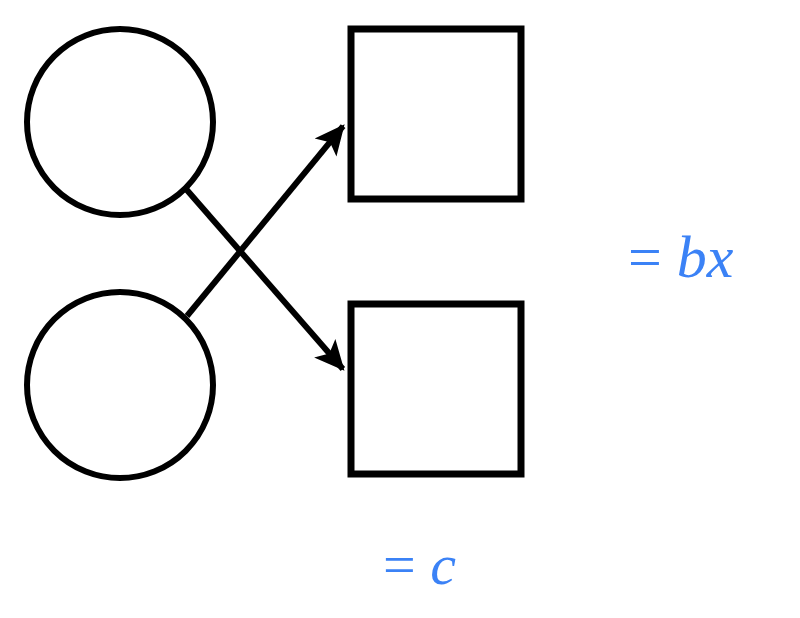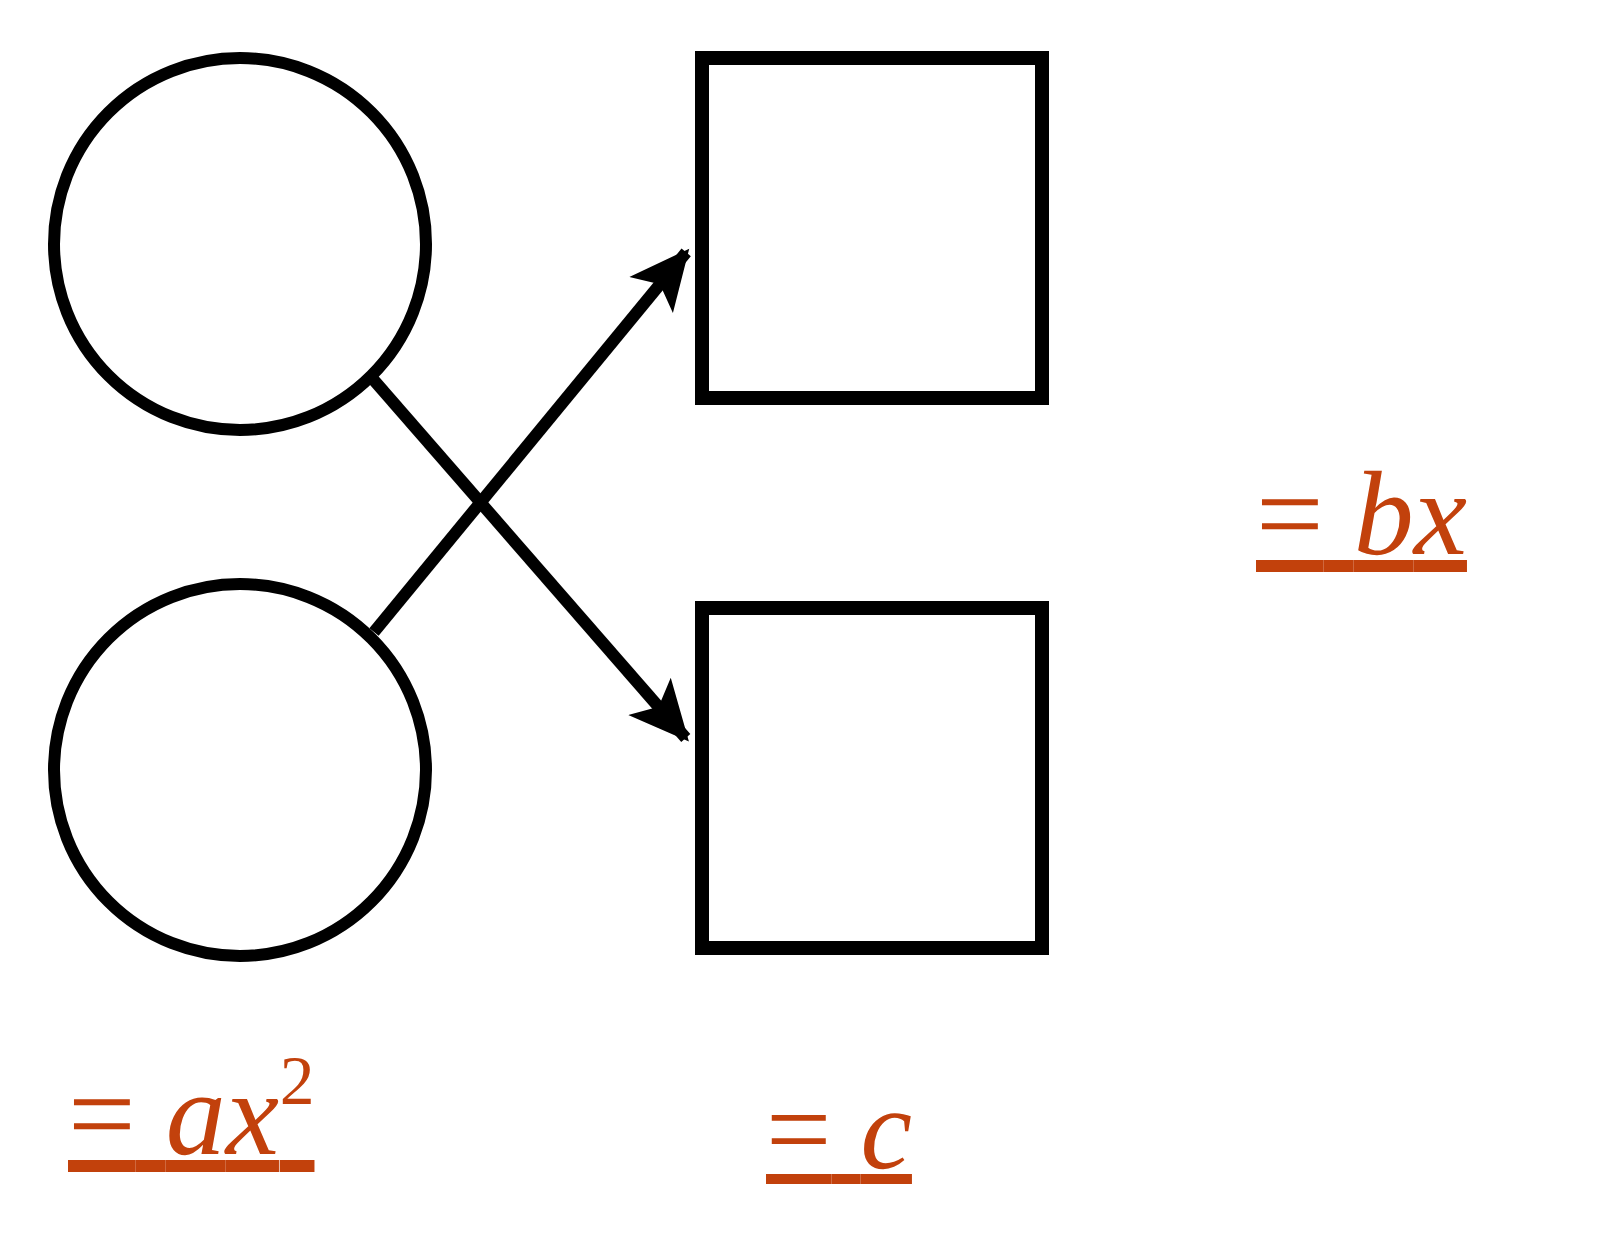--- a/index.html
+++ b/index.html
@@ -21,26 +21,25 @@
   #diagram-svg {
     position: absolute;
     left: 0;
     top: 0;
     width: 800px;
     height: 618px;
     display: block;
   }
   .math-label {
     position: absolute;
-    color: #c2410c;
+    color: #3b82f6;
     font-family: "Liberation Serif", "DejaVu Serif", serif;
     white-space: nowrap;
     line-height: 1;
     user-select: none;
-    text-decoration: underline;
   }
   .math-label .op {
     font-style: normal;
     font-weight: 400;
   }
   .math-label .var {
     font-style: italic;
     font-weight: 400;
   }
   .math-label .sup {
@@ -85,23 +84,20 @@
 
     <rect x="351" y="29" width="170" height="170" fill="none" stroke="#000000" stroke-width="7"></rect>
 
     <rect x="351" y="304" width="170" height="170" fill="none" stroke="#000000" stroke-width="7"></rect>
 
     <line x1="186" y1="189" x2="342.88918882409223" y2="368.98943748530826" stroke="#000000" stroke-width="6" marker-end="url(#arrowhead)"></line>
 
     <line x1="187" y1="316" x2="343.0930363489515" y2="126.18315950158367" stroke="#000000" stroke-width="6" marker-end="url(#arrowhead)"></line>
   </svg>
 
-  <div class="math-label" id="label-ax2">
-    <span class="op">=</span><span>&nbsp;</span><span class="var">a</span><span class="var">x</span><span class="sup">2</span>
-  </div>
 
   <div class="math-label" id="label-c">
     <span class="op">=</span><span>&nbsp;</span><span class="var">c</span>
   </div>
 
   <div class="math-label" id="label-bx">
     <span class="op">=</span><span>&nbsp;</span><span class="var">b</span><span class="var">x</span>
   </div>
 
 </div>

